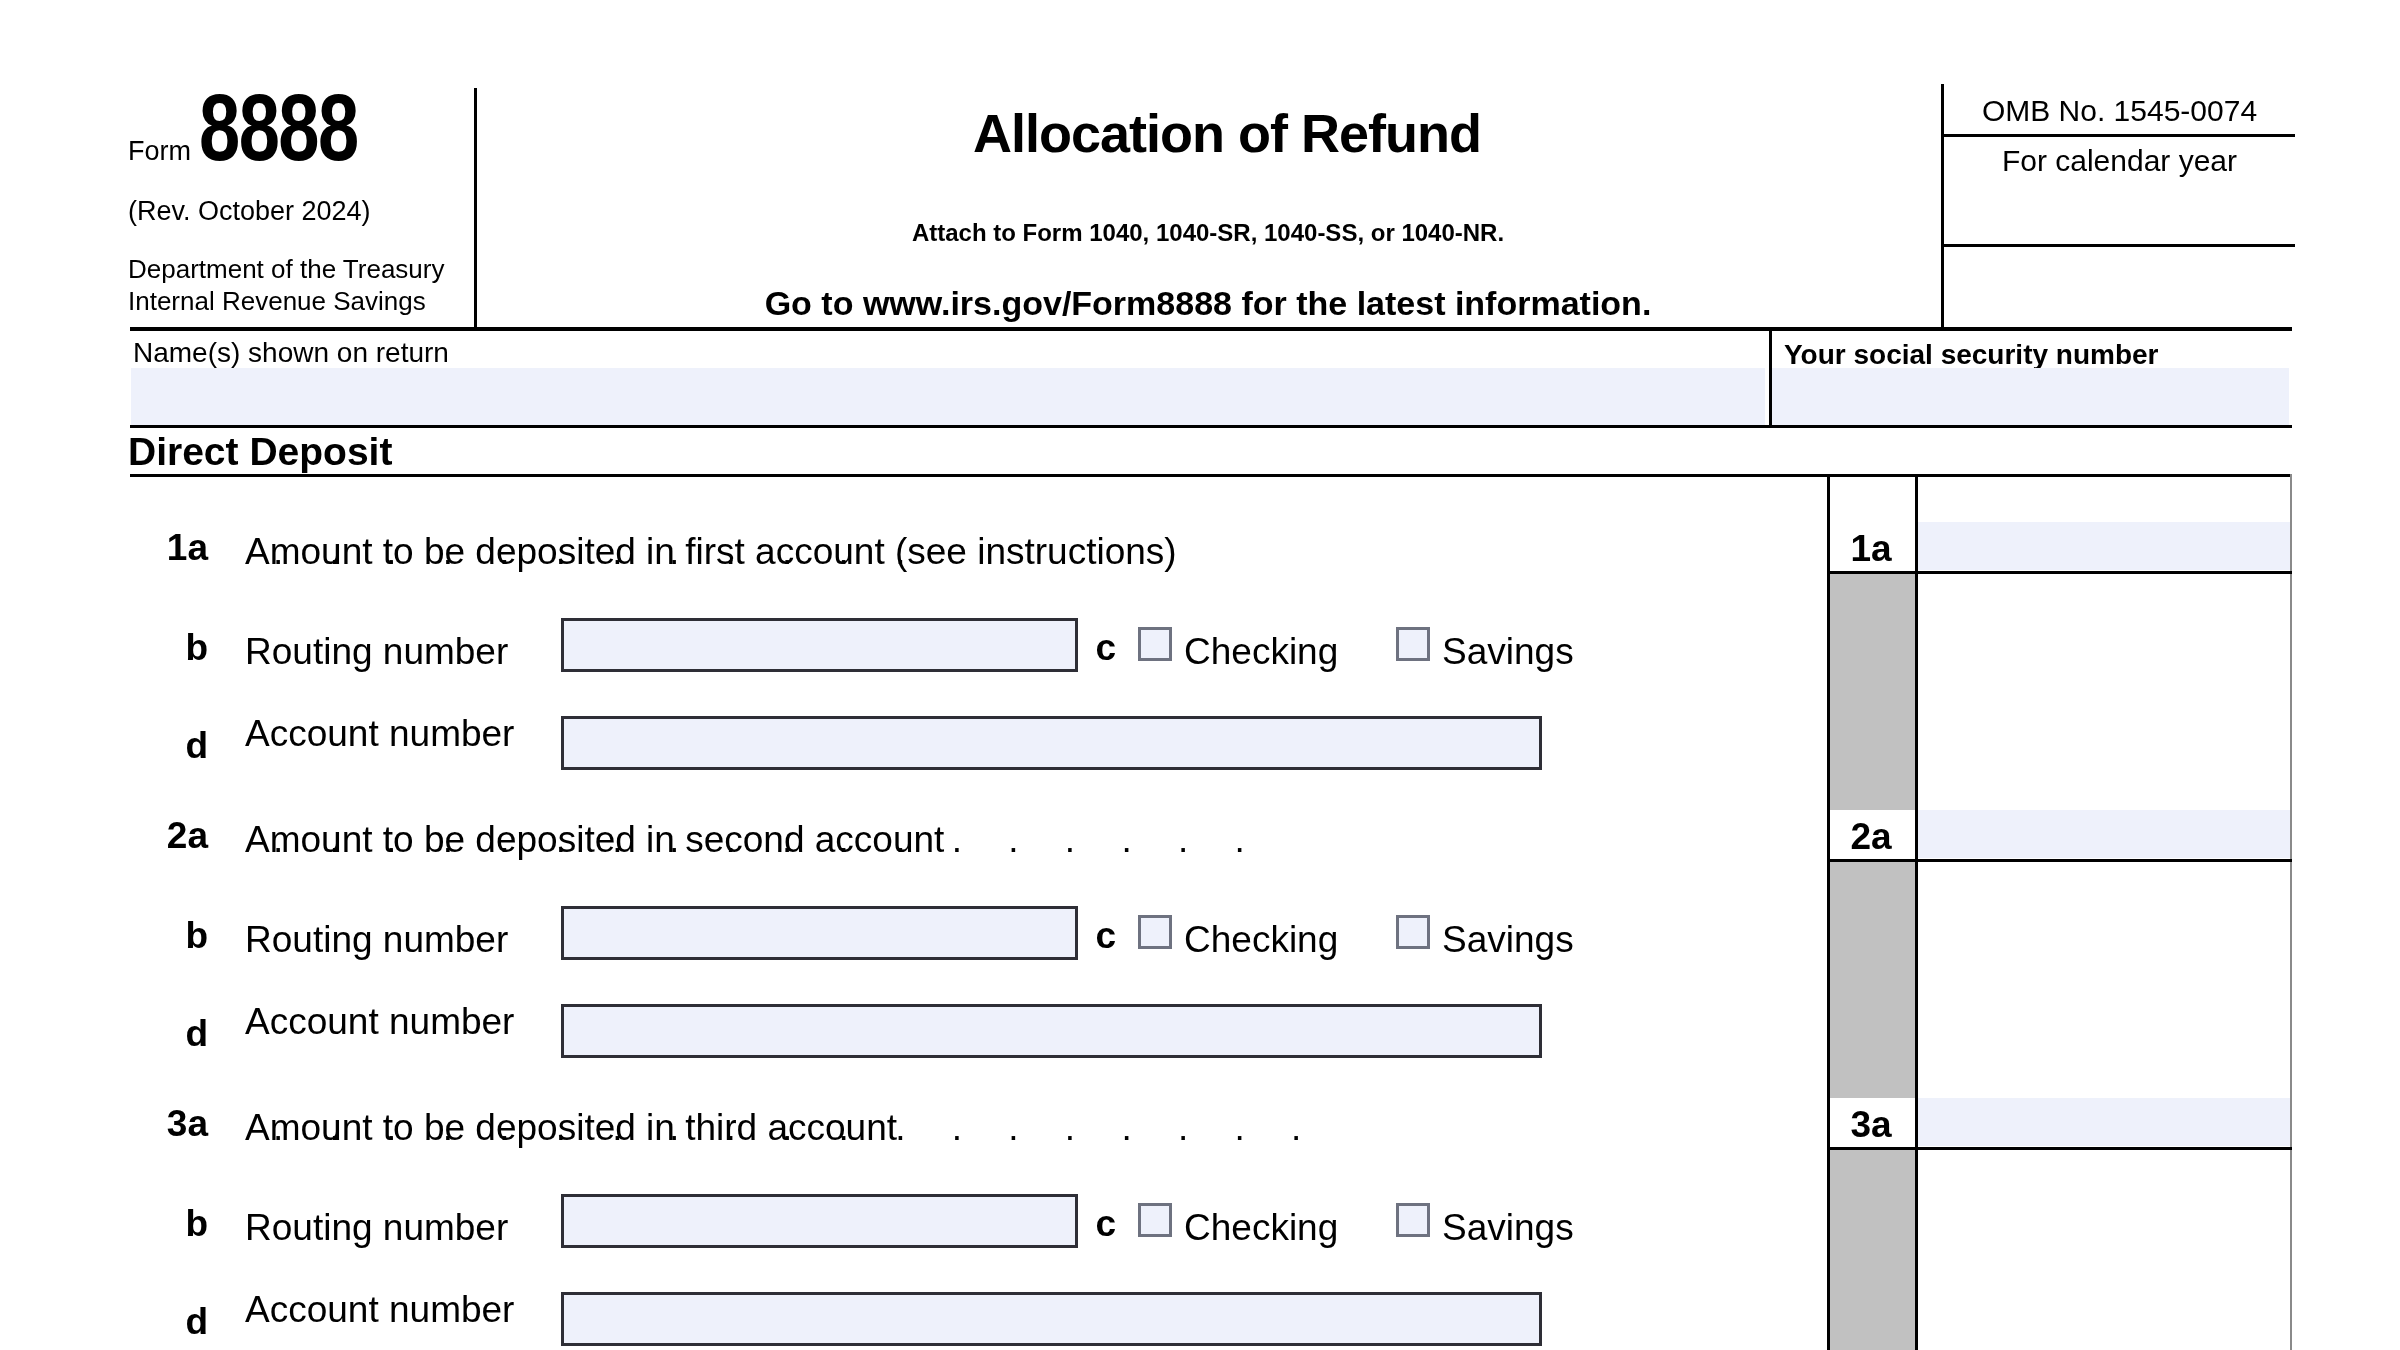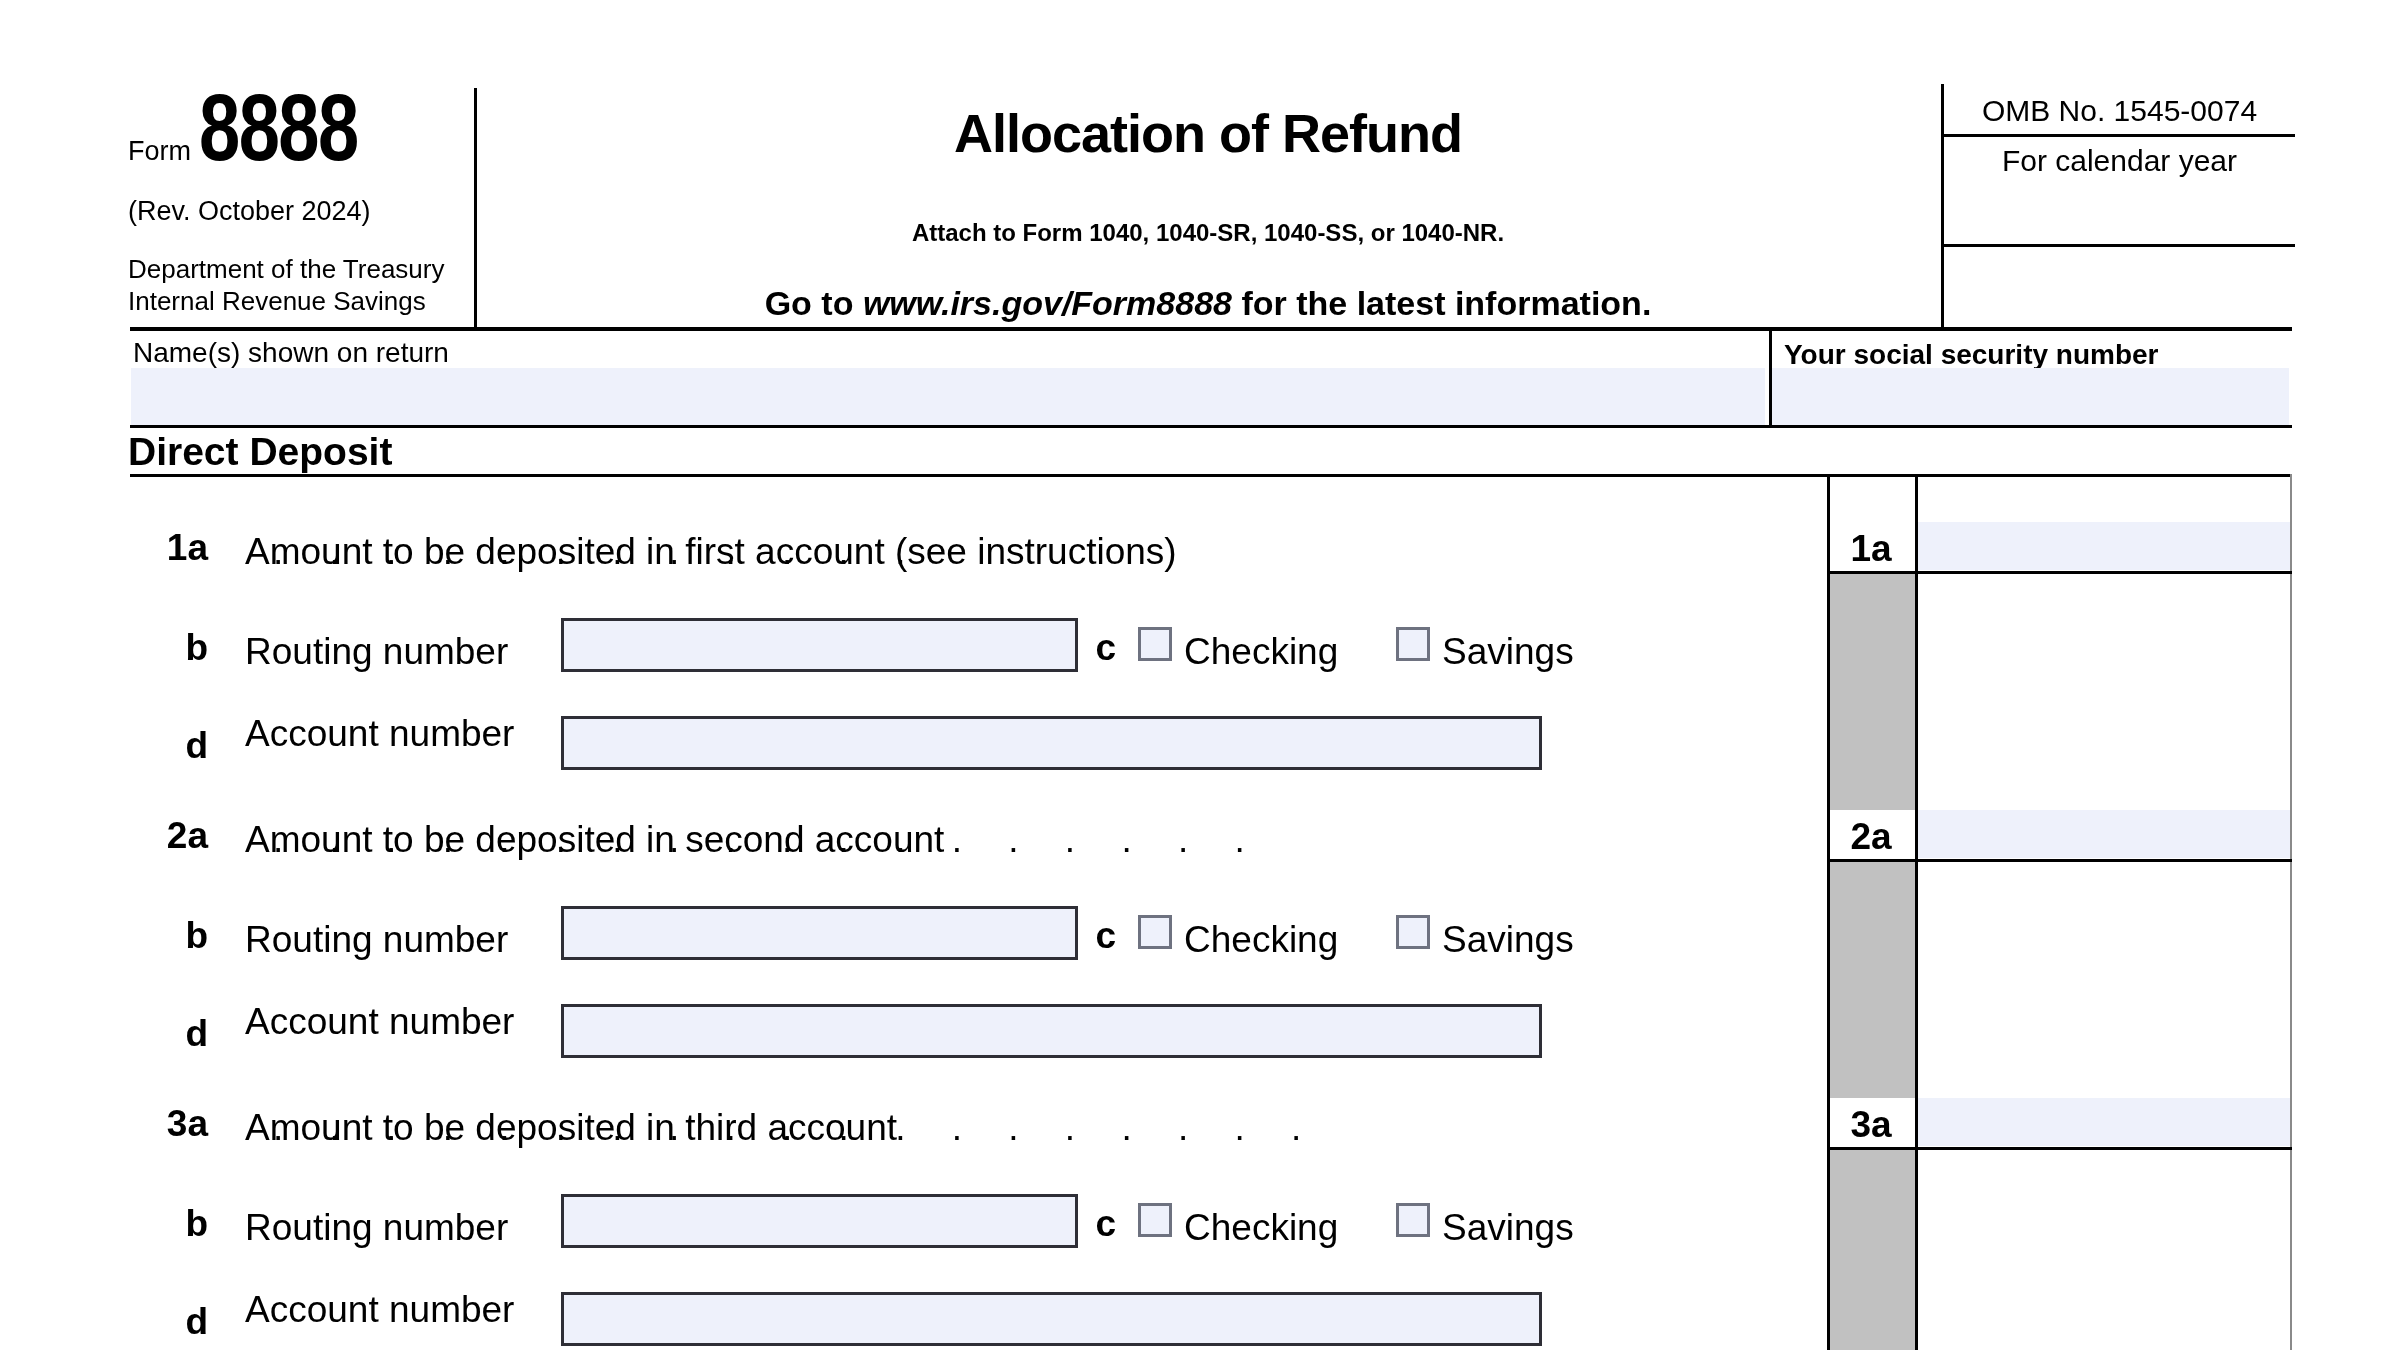--- a/index.html
+++ b/index.html
@@ -17,24 +17,24 @@
   .form-row{position:absolute;left:0;top:0;white-space:nowrap;}
   .form-word{font-size:27px;vertical-align:baseline;}
   .form-number{display:inline-block;font-size:95px;font-weight:900;letter-spacing:-2px;
     transform:scaleX(0.78);transform-origin:left bottom;vertical-align:baseline;line-height:78px;margin-left:8px;}
   .rev{position:absolute;left:0;top:108px;font-size:27px;}
   .dept{position:absolute;left:0;top:165px;font-size:26px;line-height:32px;}
 
   .vline-form{left:474px;top:88px;height:239px;width:3px;}
 
   .hdr-center{position:absolute;left:477px;top:88px;width:1462px;text-align:center;}
-  .main-title{position:absolute;left:0;width:100%;top:14px;font-size:54px;font-weight:800;letter-spacing:-1px;}
+  .main-title{position:absolute;left:0;width:100%;top:14px;font-size:54px;font-weight:800;letter-spacing:-1px;padding-left:19px;}
   .attach-line{position:absolute;left:0;width:100%;top:131px;font-size:24px;font-weight:700;}
   .goto-line{position:absolute;left:0;width:100%;top:196px;font-size:34px;font-weight:700;}
-  .goto-line .url{font-style:italic;margin-top:40px;}
+  .goto-line .url{margin-top:40px;}
 
   .hdr-right{position:absolute;left:1941px;top:84px;width:351px;height:243px;border-left:3px solid #000;}
   .omb-row{position:absolute;left:0;top:10px;width:100%;text-align:center;font-size:30px;}
   .hr-div1{position:absolute;left:0;top:50px;width:100%;height:3px;background:#000;}
   .cal-label{position:absolute;left:0;top:60px;width:100%;text-align:center;font-size:30px;}
   .cal-year-row{position:absolute;left:0;top:100px;width:100%;text-align:center;white-space:nowrap;}
   .cal-prefix{font-size:36px;vertical-align:baseline;}
   .year-input{display:inline-block;width:72px;height:35px;margin-left:10px;vertical-align:-8px;
     background:var(--field-fill);border-bottom:3px solid #000;}
   .hr-div2{position:absolute;left:0;top:160px;width:100%;height:3px;background:#000;}

